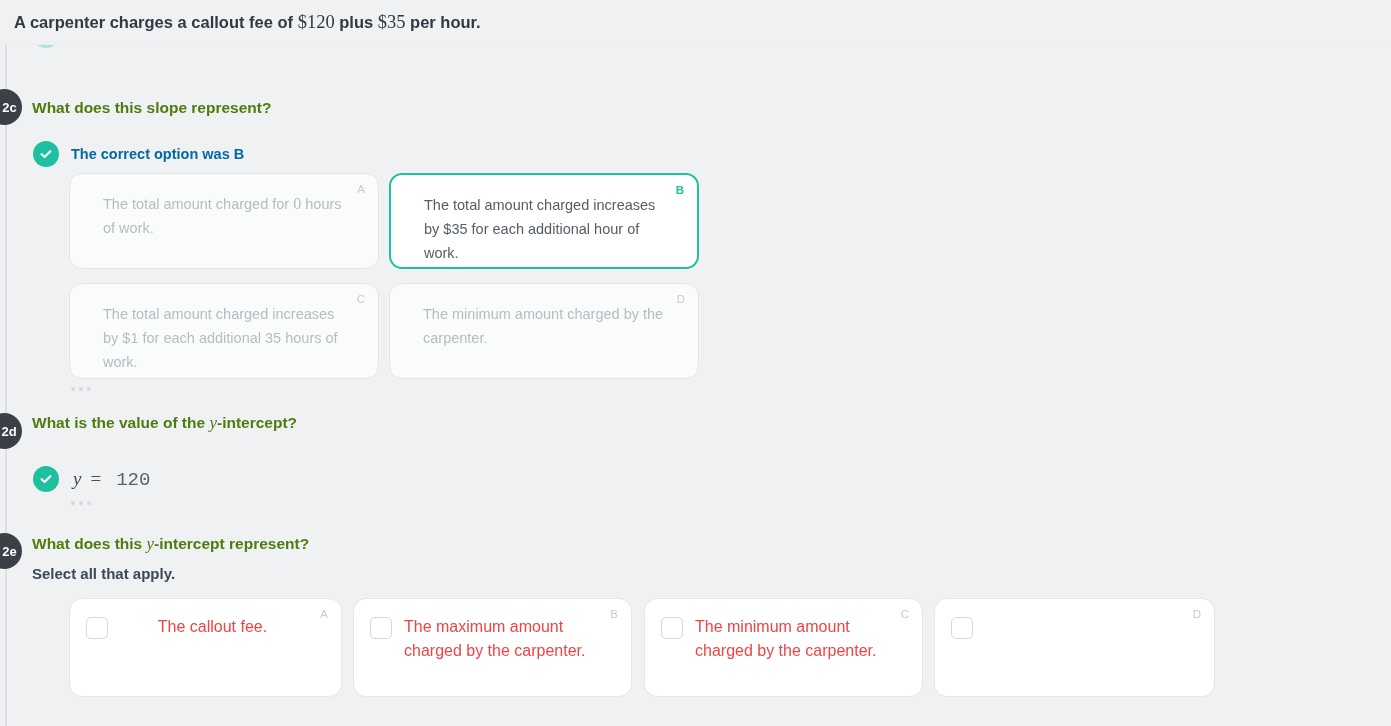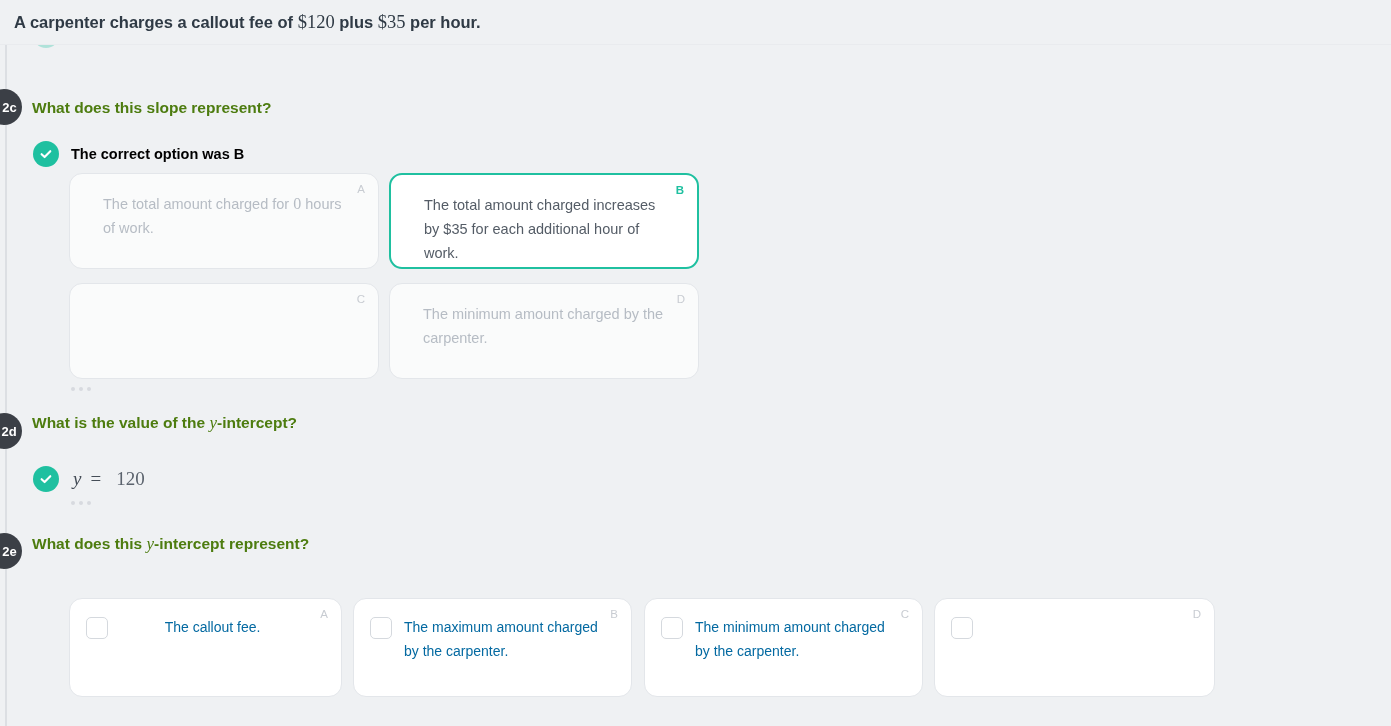--- a/index.html
+++ b/index.html
@@ -136,21 +136,21 @@
     margin-top: 9px;
   }
 
   
   .feedback {
     display: flex;
     align-items: center;
     gap: 12px;
   }
   .feedback-text {
-    color: #000000;
+    color: #0369a1;
     font-size: 14.5px;
     font-weight: bold;
   }
   .opt {
     position: absolute;
     border-radius: 13px;
     background: #fafbfb;
     border: 1px solid #e3e6ea;
     padding: 18px 30px 18px 33px;
   }
@@ -186,21 +186,21 @@
   }
   .answer-expr {
     font-family: "Liberation Serif", serif;
     font-size: 19px;
     color: #454d57;
     display: flex;
     align-items: baseline;
     gap: 9px;
   }
   .answer-expr .var { font-style: italic; }
-  .answer-expr .val { color: #5b636d; padding-left: 6px; }
+  .answer-expr .val { color: #5b636d; padding-left: 6px; font-family: Liberation Mono, monospace; }
 
   
   .cb-card {
     position: absolute;
     border-radius: 13px;
     background: #ffffff;
     border: 1px solid #e3e6ea;
     padding: 16px 30px 16px 16px;
     display: flex;
     align-items: flex-start;
@@ -208,23 +208,23 @@
   }
   .cb-box {
     width: 22px; height: 22px;
     border-radius: 5px;
     border: 1.5px solid #d5d9de;
     background: #ffffff;
     flex: 0 0 auto;
     margin-top: 2px;
   }
   .cb-text {
-    font-size: 14px;
+    font-size: 16px;
     line-height: 24px;
-    color: #0369a1;
+    color: #ef4444;
   }
   .cb-text.centered { text-align: center; width: 100%; padding-right: 6px; }
   .cb-letter {
     position: absolute;
     top: 9px;
     right: 13px;
     font-size: 11.5px;
     color: #c8ccd2;
   }
 </style>
@@ -272,20 +272,21 @@
   </div>
 </div>
 
 <div class="opt correct" style="left:389px; top:173px; width:310px; height:96px;">
   <div class="opt-letter">B</div>
   <div class="opt-text">The total amount charged increases by $35 for each additional hour of work.</div>
 </div>
 
 <div class="opt" style="left:69px; top:283px; width:310px; height:96px;">
   <div class="opt-letter">C</div>
+  <div class="opt-text">The total amount charged increases by $1 for each additional 35 hours of work.</div>
 </div>
 
 <div class="opt" style="left:389px; top:283px; width:310px; height:96px;">
   <div class="opt-letter">D</div>
   <div class="opt-text">The minimum amount charged by the carpenter.</div>
 </div>
 
 <div class="ellipsis" style="position:absolute; left:71px; top:387px;">
   <i></i>
     <i></i>
@@ -322,20 +323,21 @@
 </div>
 
 <div class="step-badge" style="top:533px;">
   <span>2e</span>
 </div>
 
 <div class="q-block" style="left:32px; top:533px;">
   <div class="q-title">
     <span>What does this </span><span class="mv">y</span><span>-intercept represent?</span>
   </div>
+  <div class="q-sub">Select all that apply.</div>
 </div>
 
 <div class="cb-card" style="left:69px; top:598px; width:273px; height:99px;">
   <span class="cb-box"></span>
   <span class="cb-text centered">The callout fee.</span>
   <span class="cb-letter">A</span>
 </div>
 
 <div class="cb-card" style="left:353px; top:598px; width:279px; height:99px;">
   <span class="cb-box"></span>

